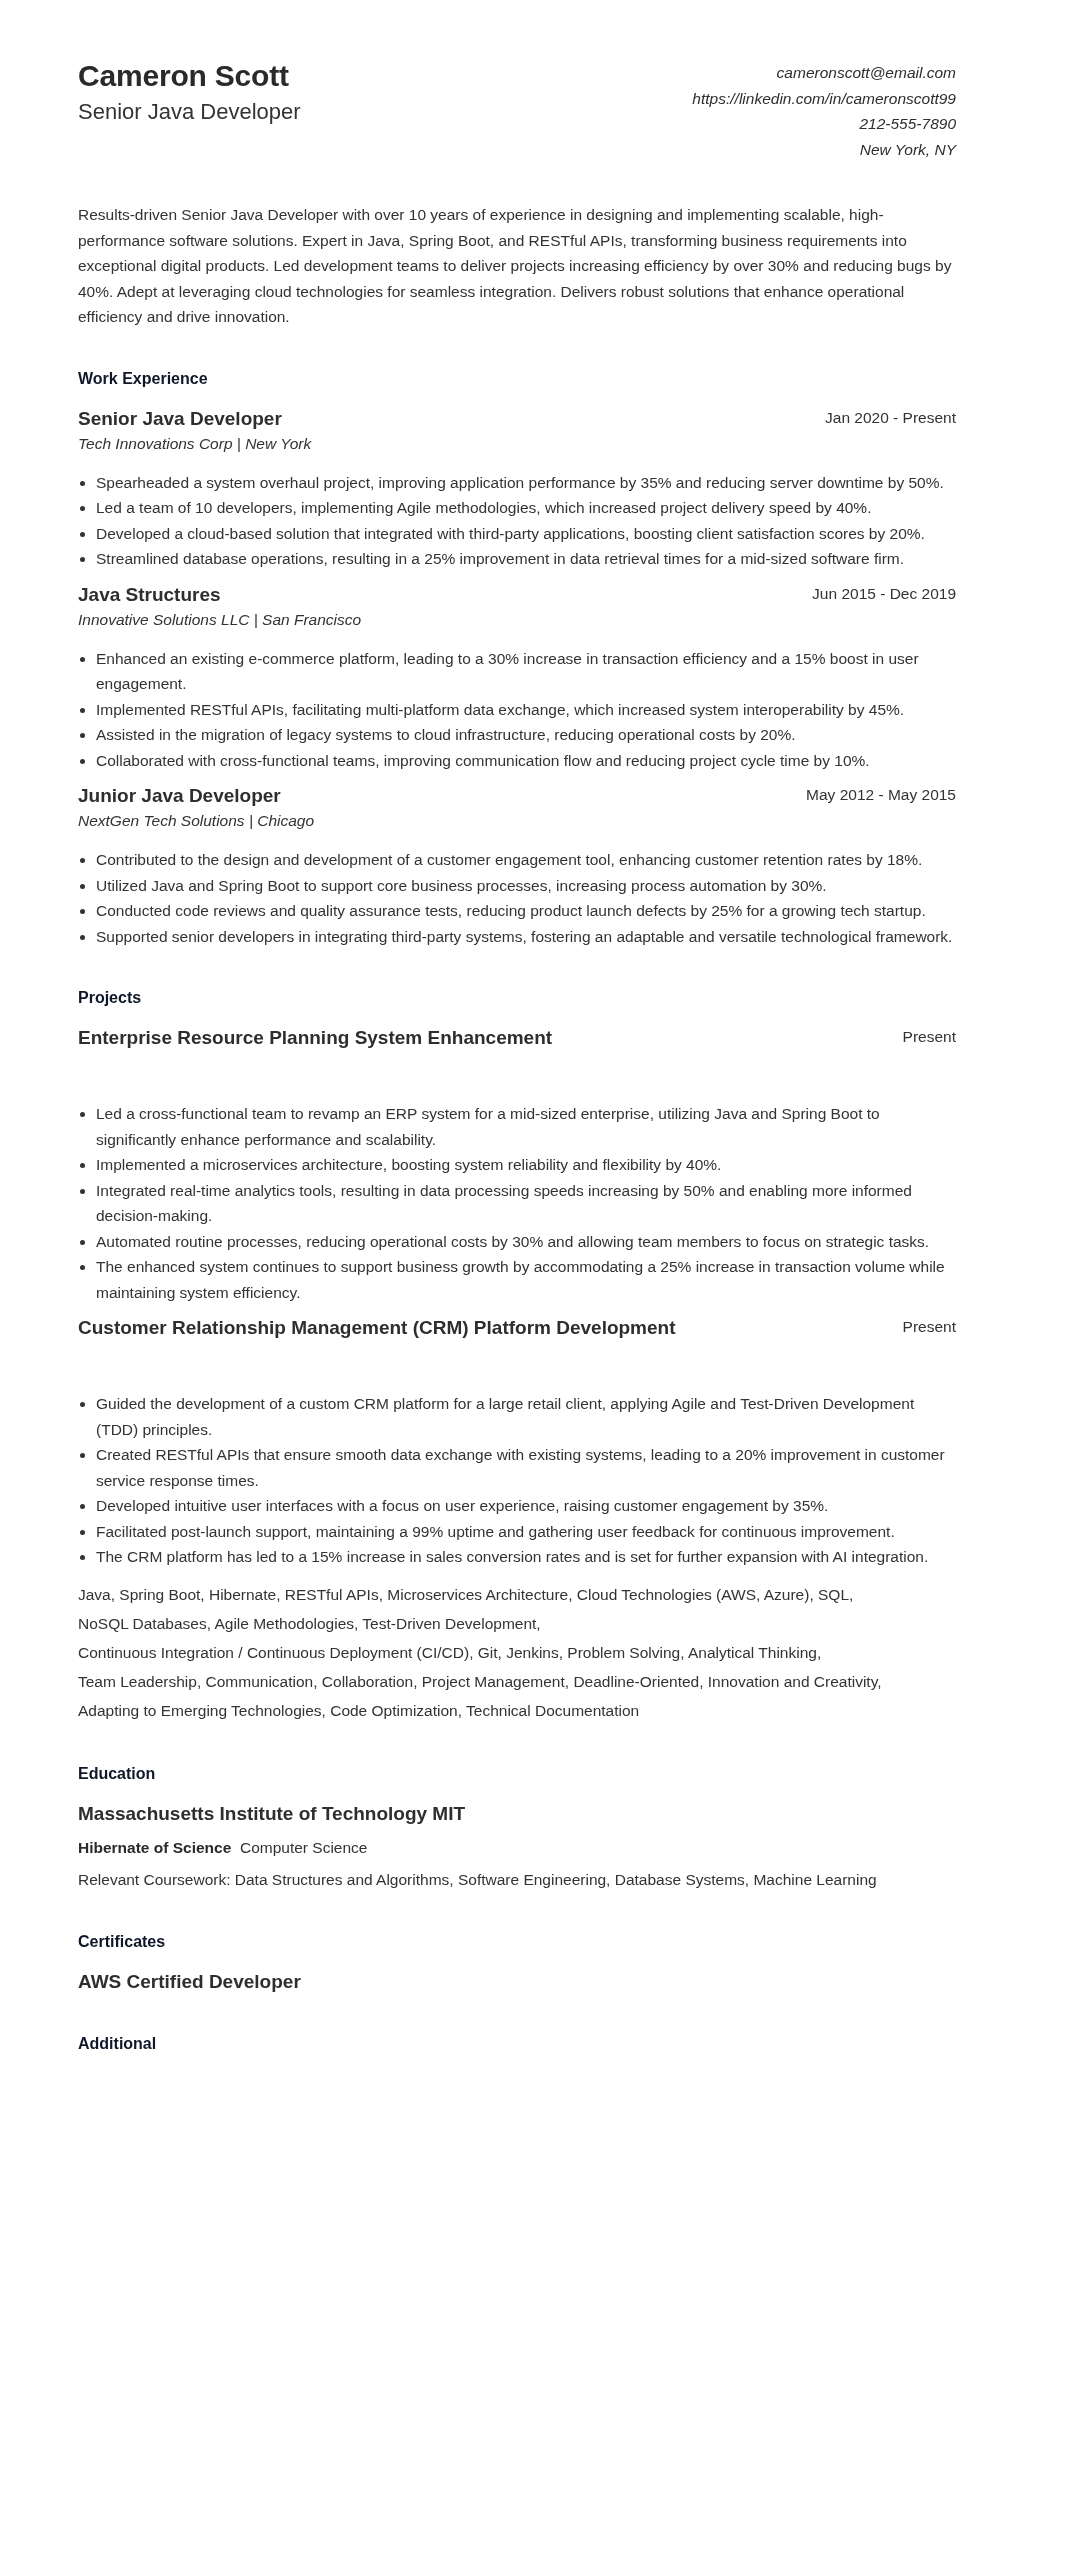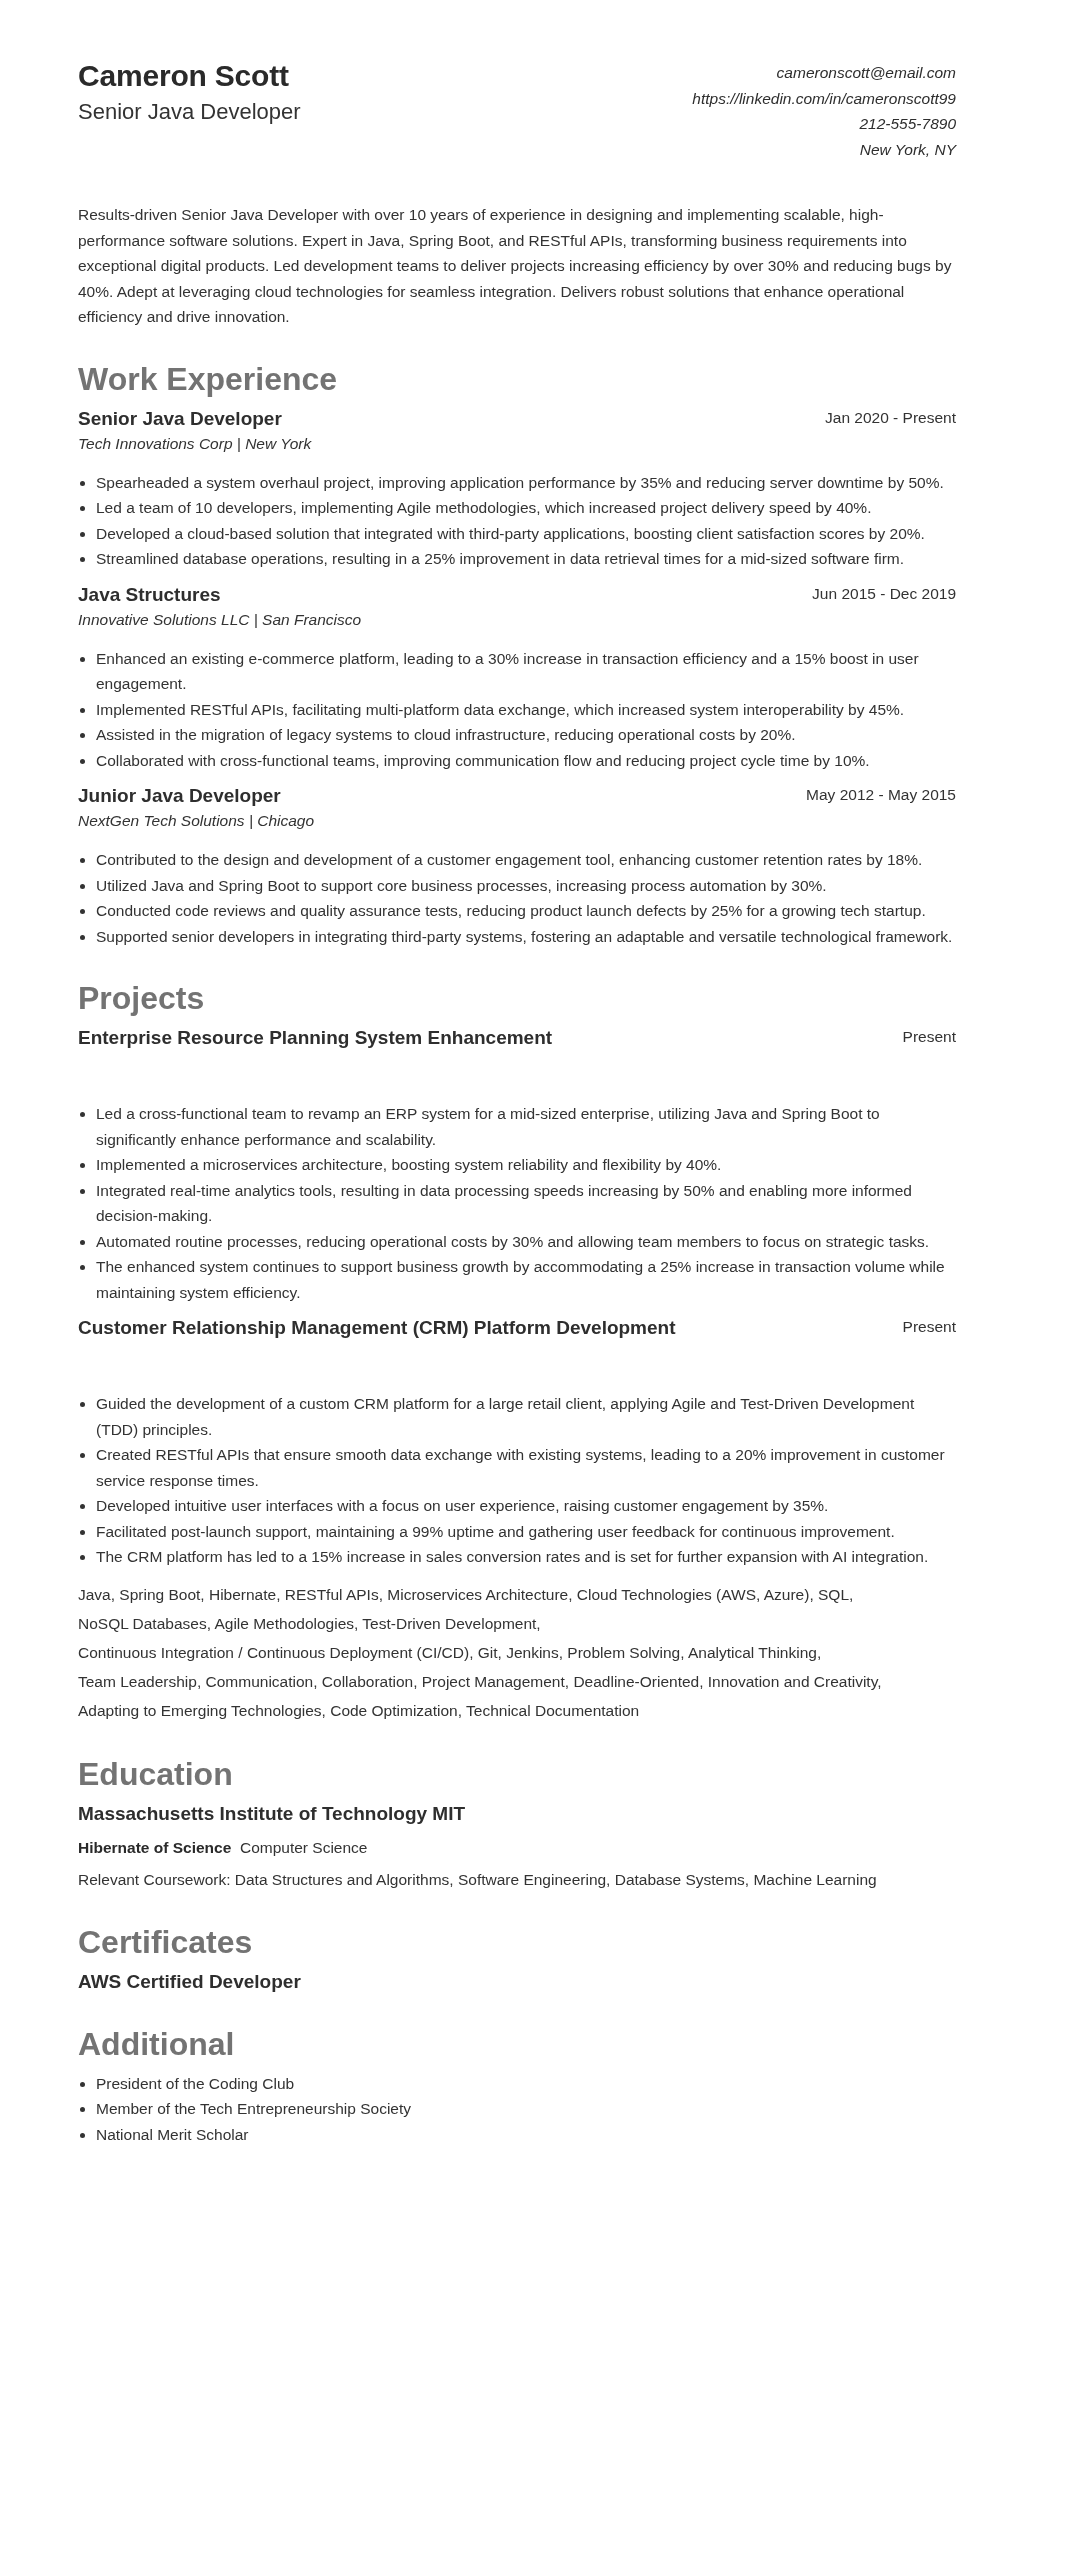--- a/index.html
+++ b/index.html
@@ -8,21 +8,21 @@
       min-height: 2560px;
       font-family: "Liberation Sans", "DejaVu Sans", sans-serif;
       color: #2e2e2e;
     }
     .page { padding: 58px 78px 40px 78px; box-sizing: border-box; width: 1034px; }
     .header { display: flex; justify-content: space-between; align-items: flex-start; }
     .name { font-size: 30px; font-weight: bold; color: #2a2a2a; margin: 0; line-height: 36px; letter-spacing: -0.2px; }
     .role { font-size: 22px; color: #333; margin-top: 4px; line-height: 28px; }
     .contact { text-align: right; font-style: italic; font-size: 15.5px; line-height: 25.5px; color: #2e2e2e; padding-top: 2px; }
     .summary { margin-top: 40px; font-size: 15.5px; line-height: 25.5px; color: #333; }
-    .section-title { font-size: 32px; font-weight: bold; color: #737373; margin: 34px 0 12px 0; line-height: 30px; }
+    .section-title { font-size: 16px; font-weight: bold; color: #0f172a; margin: 34px 0 12px 0; line-height: 30px; }
     .entry { margin-bottom: 10px; }
     .entry-head { display: flex; justify-content: space-between; align-items: flex-start; }
     .entry-title { font-size: 19px; font-weight: bold; color: #2e2e2e; line-height: 26px; font-weight: 600; }
     .entry-date { font-size: 15.5px; color: #333; line-height: 24px; }
     .entry-sub { font-style: italic; font-size: 15.5px; color: #333; line-height: 24px; }
     ul.bullets { margin: 14px 0 8px 0; padding-left: 18px; font-size: 15.5px; line-height: 25.5px; color: #333; }
     ul.bullets li { padding-left: 0; margin-bottom: 0; }
     .project-title { font-size: 19px; font-weight: 600; font-weight: bold; color: #2e2e2e; line-height: 26px; }
     .project .bullets { margin-top: 50px; }
     .skills { font-size: 15.5px; line-height: 29px; color: #333; }
@@ -151,20 +151,15 @@
     <div class="edu-course">Relevant Coursework: Data Structures and Algorithms, Software Engineering, Database Systems, Machine Learning</div>
   </div>
 
   <div>
     <h2 class="section-title">Certificates</h2>
     <div class="cert">AWS Certified Developer</div>
   </div>
 
   <div class="additional">
     <h2 class="section-title">Additional</h2>
-    <ul class="bullets">
-      <li>President of the Coding Club</li>
-      <li>Member of the Tech Entrepreneurship Society</li>
-      <li>National Merit Scholar</li>
-    </ul>
   </div>
 
 </div>
 
 </body></html>

